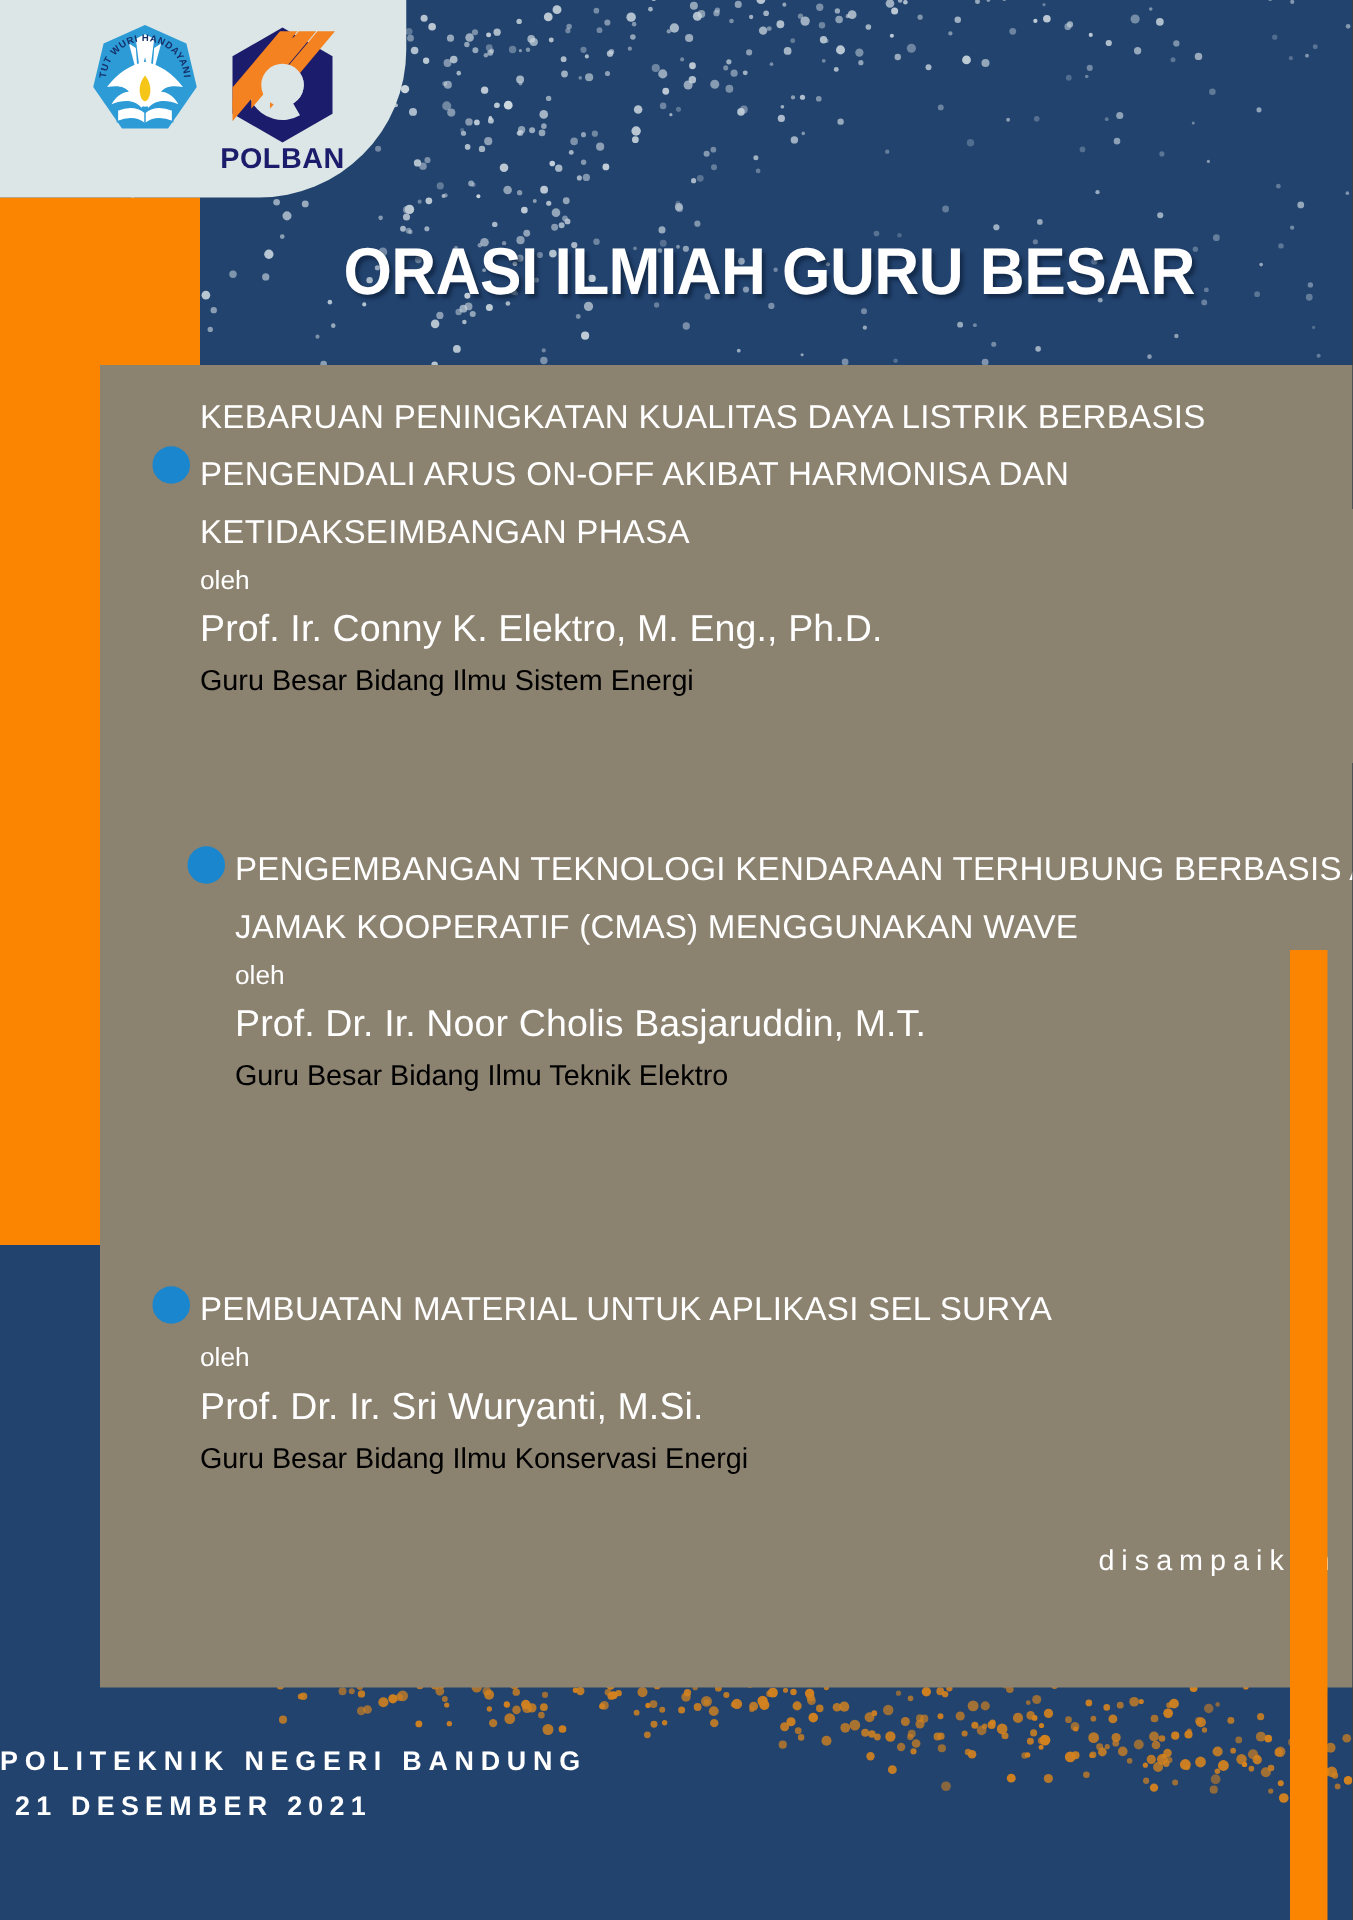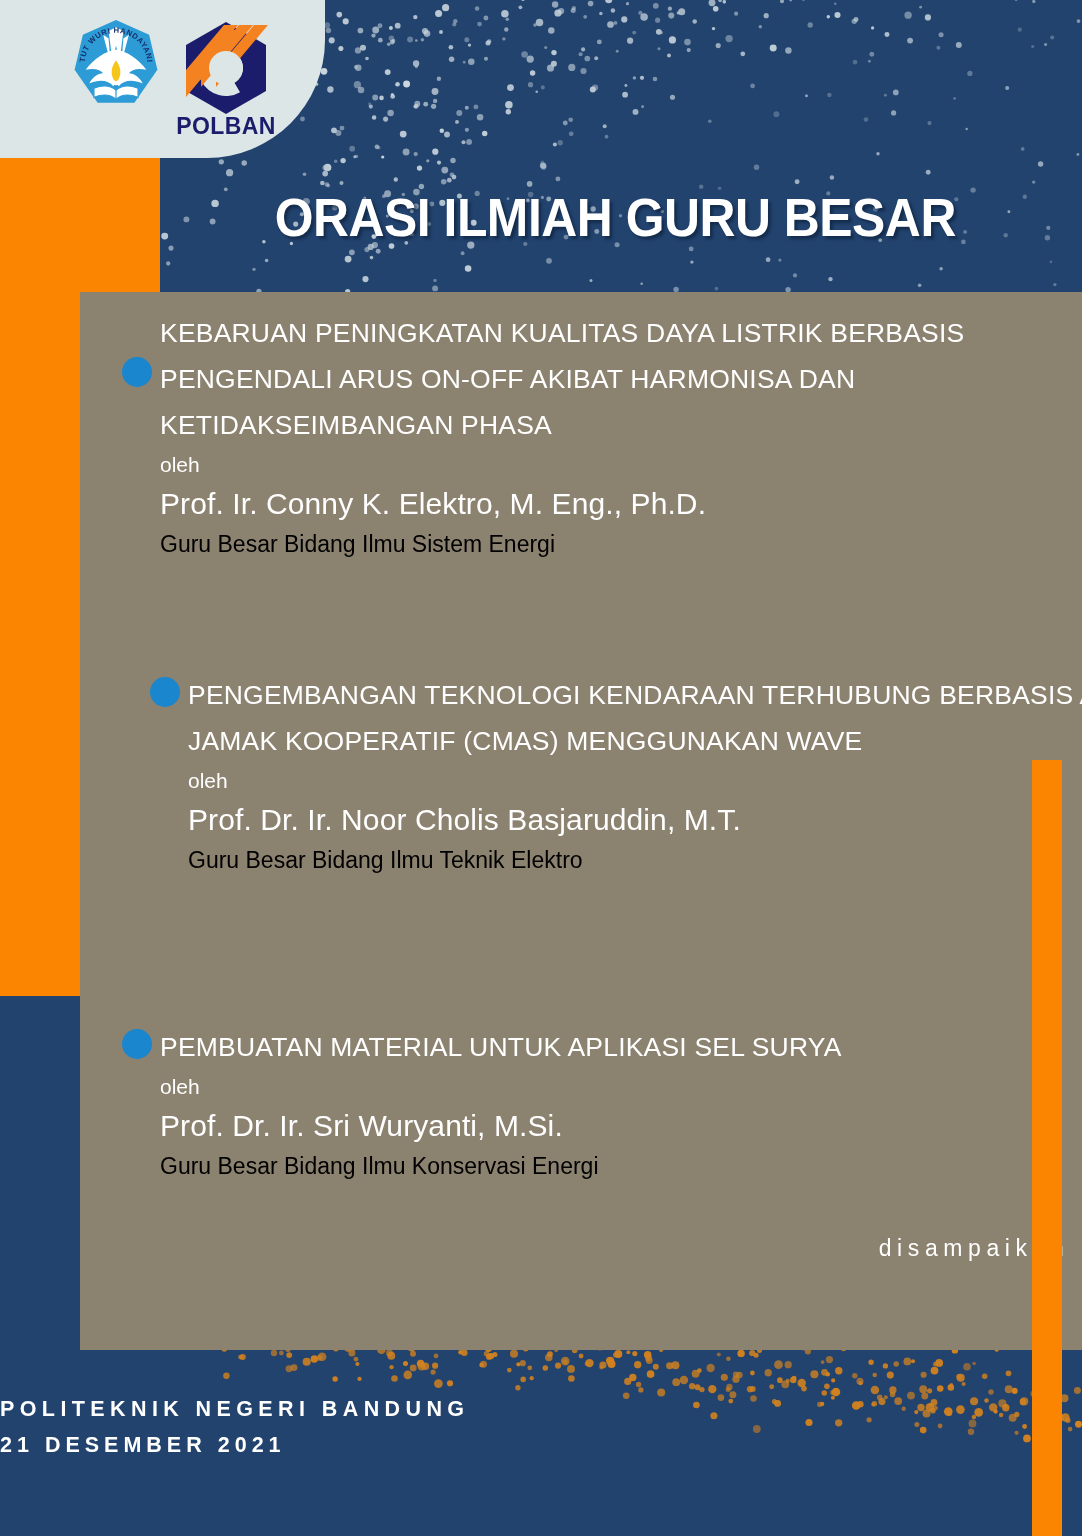--- a/index.html
+++ b/index.html
@@ -205,21 +205,21 @@
   }
   #footer-org {
     margin: 0;
     font-size: 21.5px;
     font-weight: 700;
     letter-spacing: 5.4px;
     color: #FFFFFF;
     line-height: 34px;
   }
   #footer-date {
-    margin: 2px 0 0 0;
+    margin: 2px 0 0 12px;
     font-size: 21.5px;
     font-weight: 700;
     letter-spacing: 5.0px;
     color: #FFFFFF;
     line-height: 34px;
   }
 </style>
 </head>
 <body>
 

